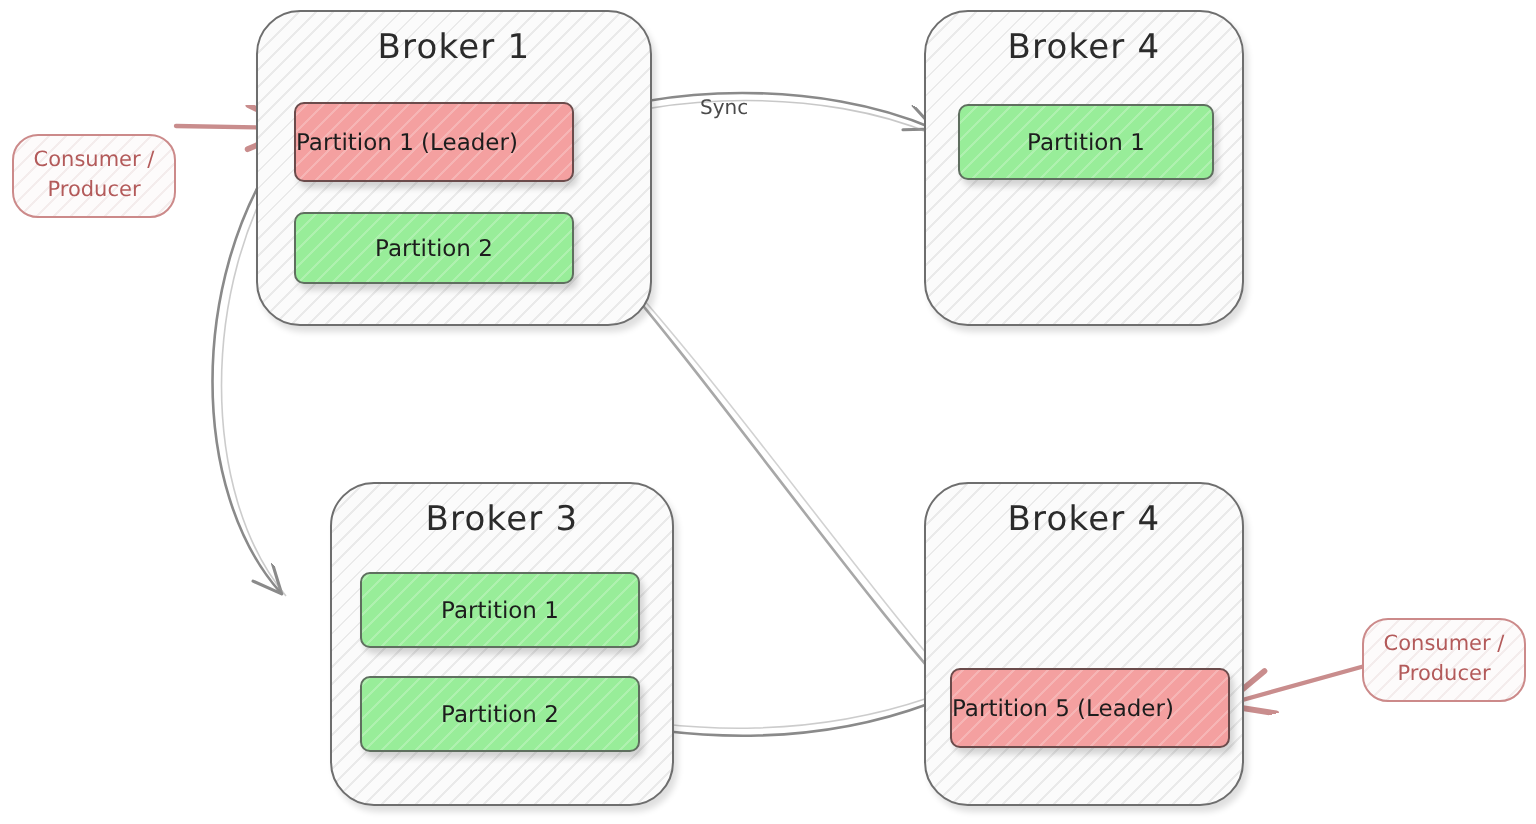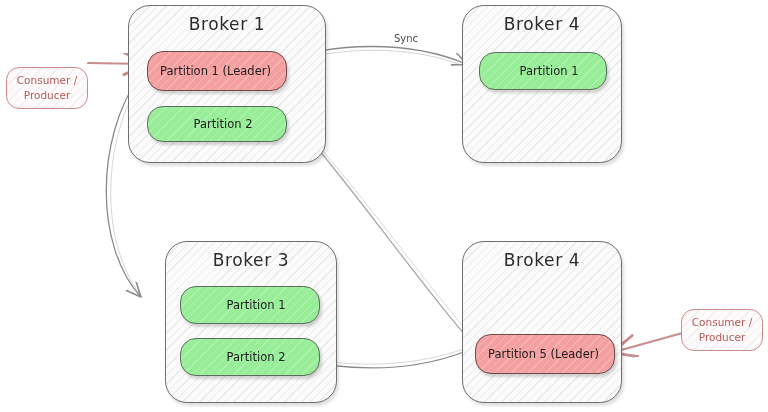--- a/index.html
+++ b/index.html
@@ -51,25 +51,24 @@
     right: 0;
     text-align: center;
     font-size: 17px;
     color: #2b2b2b;
     letter-spacing: 0.6px;
     font-family: "DejaVu Sans", sans-serif;
   }
   .partition {
     position: absolute;
     box-sizing: border-box;
-    border-radius: 16px;
+    border-radius: 5px;
     border: 1.4px solid #5d5d5d;
     display: flex;
     align-items: center;
-    padding-left: 12px;
     font-size: 11.5px;
     color: #1d1d1d;
     box-shadow: 2px 3px 3px rgba(0,0,0,0.16);
     background-image: repeating-linear-gradient(
       -45deg,
       rgba(255,255,255,0.22) 0px,
       rgba(255,255,255,0.22) 1px,
       rgba(0,0,0,0) 1px,
       rgba(0,0,0,0) 6px
     );
@@ -192,15 +191,15 @@
   <div class="client" style="left:6px; top:43px; width:82px; height:42px;">
     <span>Consumer /</span>
     <span>Producer</span>
   </div>
 
   <div class="client" style="left:681px; top:285px; width:82px; height:42px;">
     <span>Consumer /</span>
     <span>Producer</span>
   </div>
 
-  <div class="edge-label" style="left:350px; top:33px;margin-left:44px;">Sync</div>
+  <div class="edge-label" style="left:350px; top:49px;">Sync</div>
 
 </div>
 
 </body></html>

